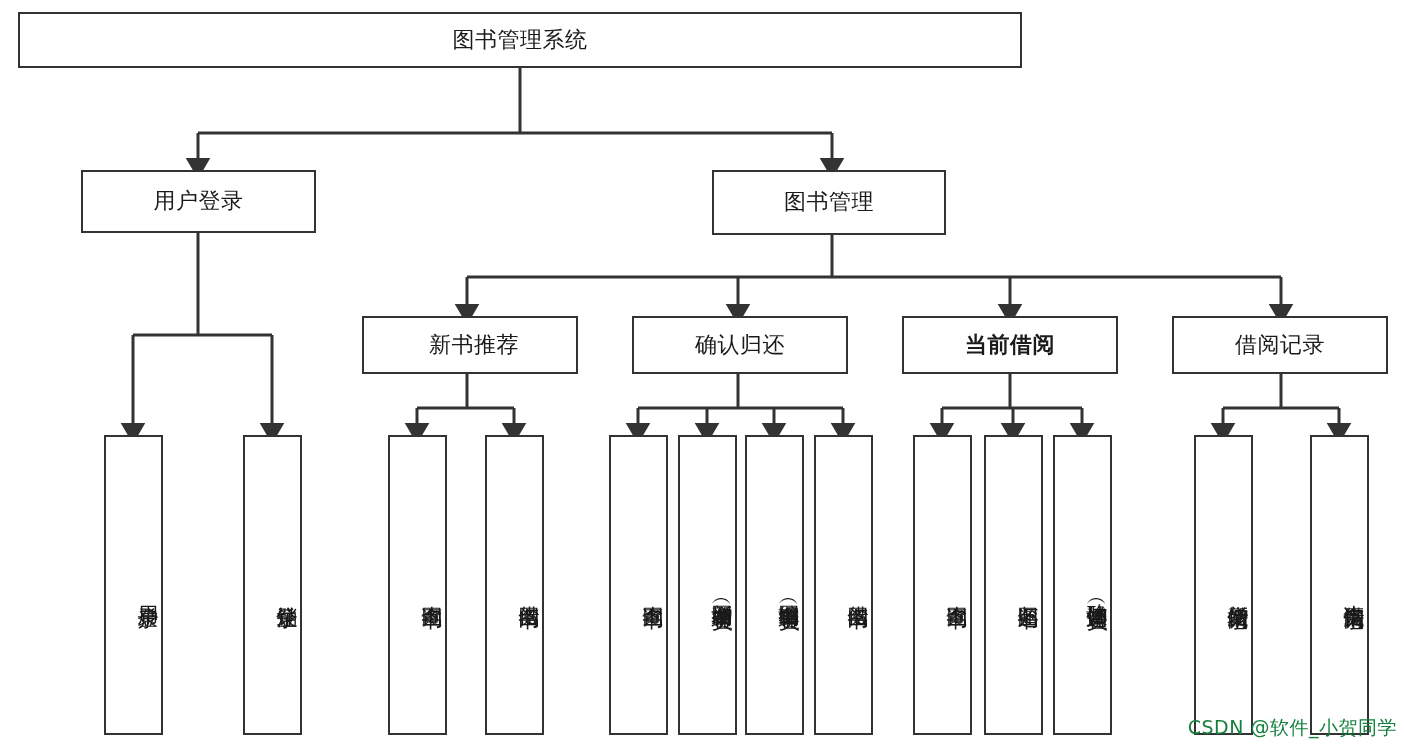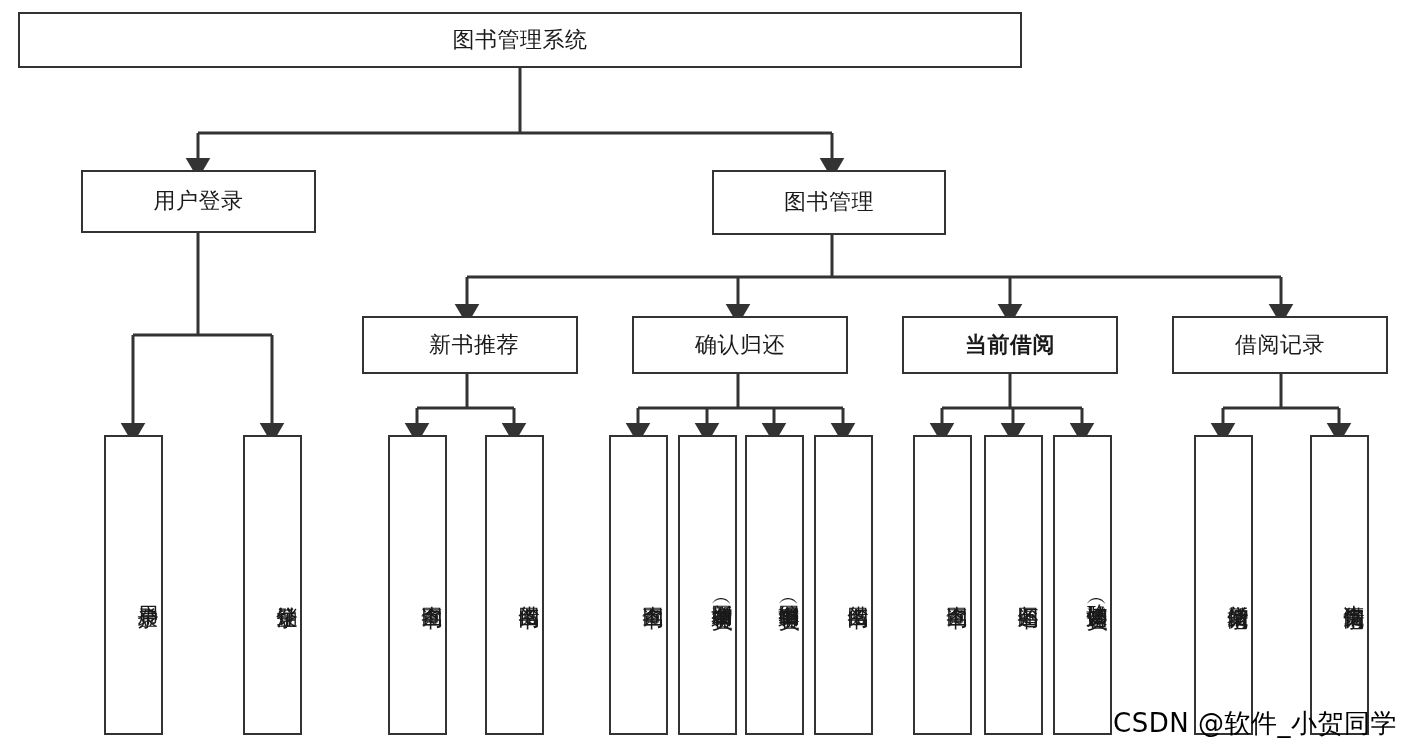--- a/index.html
+++ b/index.html
@@ -55,22 +55,22 @@
   }
   .node-v .vtext {
     writing-mode: vertical-rl;
     text-orientation: upright;
     display: block;
   }
   #watermark {
     position: absolute;
     right: 8px;
     bottom: 6px;
-    font-size: 26px;
-    color: #000000;
+    font-size: 19px;
+    color: #15803d;
     letter-spacing: 0.5px;
     z-index: 3;
     white-space: nowrap;
   }
 </style>
 </head>
 <body>
 
 <div id="diagram-root">
 

